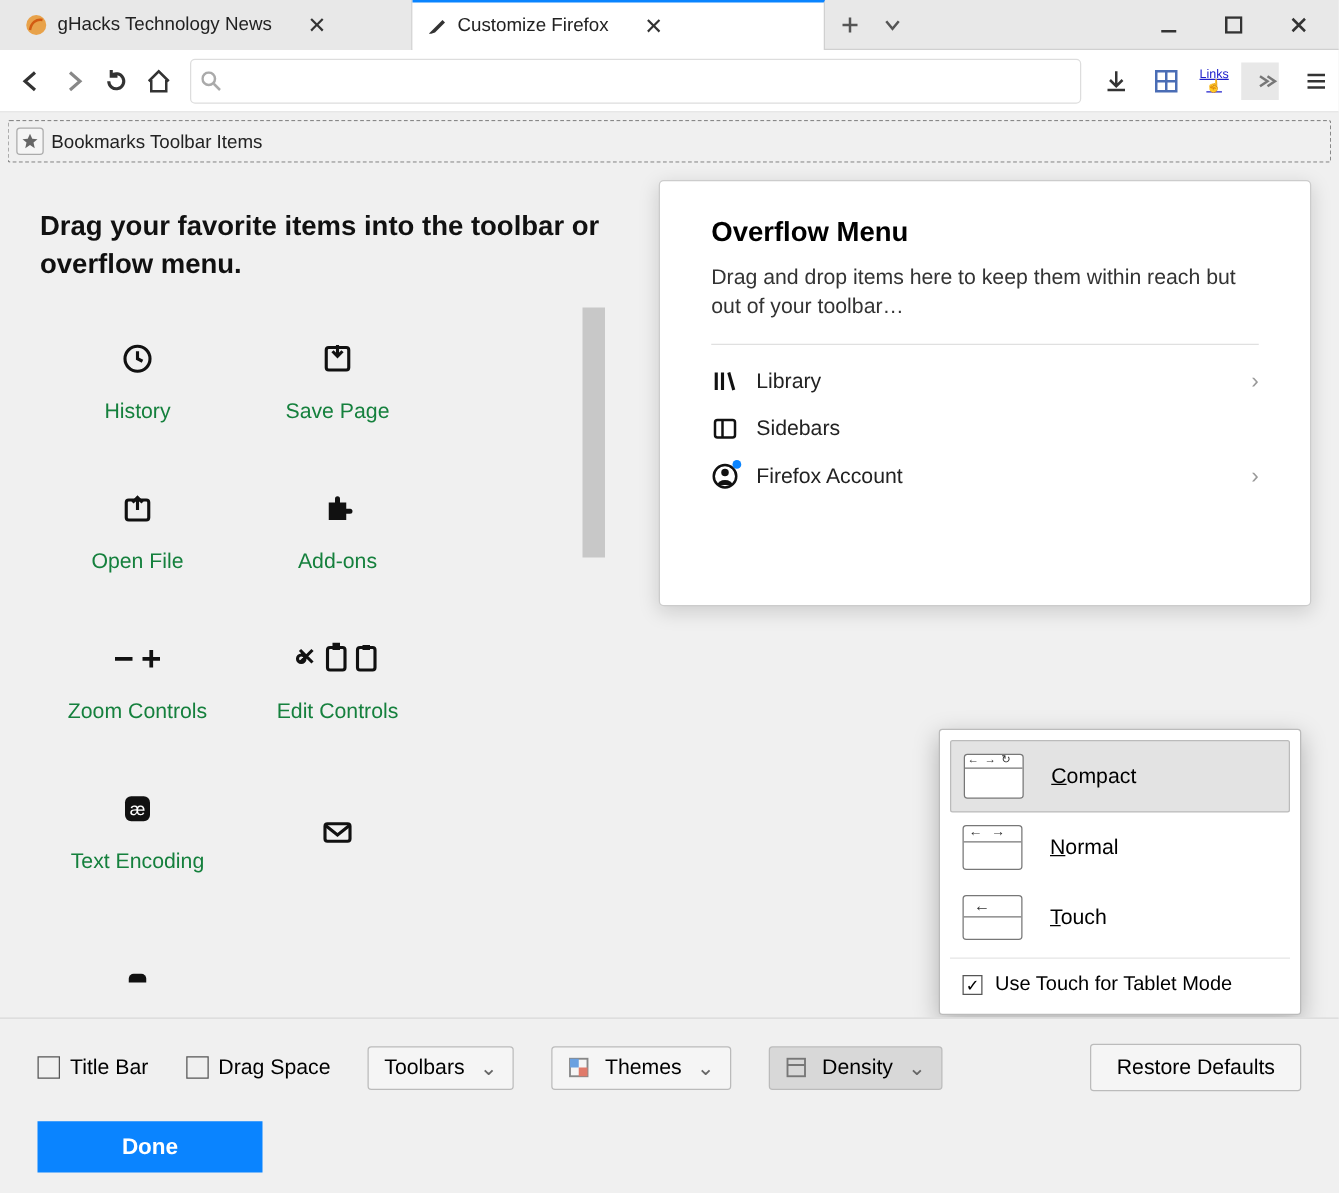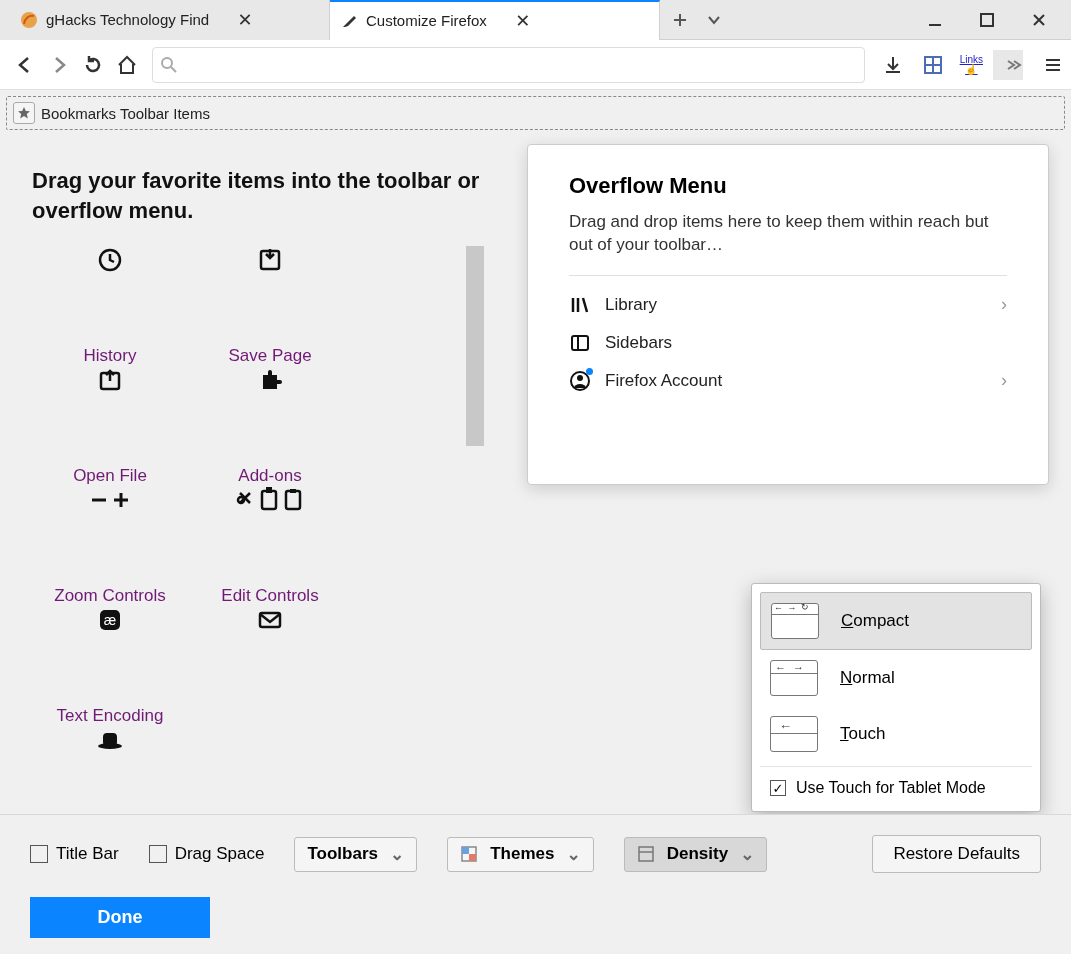--- a/index.html
+++ b/index.html
@@ -27,21 +27,21 @@
 
   
   .bookmarks-bar { margin:6px 6px; border:1px dashed #888; border-radius:2px; height:34px; display:flex; align-items:center; padding:0 6px; gap:6px; font-size:15px; color:#222;}
   .bookmarks-bar .star { width:22px; height:22px; border:1px solid #aaa; border-radius:3px; display:flex; align-items:center; justify-content:center; background:#f5f5f5;}
 
   
   .main { position:relative; height:calc(954px - 40px - 50px - 46px - 140px); }
   .instruction { position:absolute; left:32px; top:30px; font-size:22px; font-weight:600; color:#111; max-width:450px; line-height:1.35;}
 
   .palette { position:absolute; left:30px; top:110px; width:440px; height:540px; display:flex; flex-wrap:wrap; gap:0; overflow:hidden;}
-  .palette-item { width:160px; height:120px; display:flex; flex-direction:column; align-items:center; justify-content:space-between; gap:18px; font-size:17px; color:#701a75;}
+  .palette-item { width:160px; height:120px; display:flex; flex-direction:column; align-items:center; justify-content:center; gap:18px; font-size:17px; color:#15803d;}
   .palette-item .ic { height:28px; display:flex; align-items:center; justify-content:center;}
 
   .scrollbar { position:absolute; left:466px; top:110px; width:18px; height:530px; background:transparent;}
   .scrollbar .track { position:absolute; top:0; left:0; width:18px; height:100%; }
   .scrollbar .thumb { position:absolute; top:0; left:0; width:18px; height:200px; background:#c8c8c8; }
 
   
   .overflow-panel { position:absolute; right:22px; top:8px; width:522px; background:#fff; border:1px solid #ccc; border-radius:4px; box-shadow:0 4px 16px rgba(0,0,0,0.15); padding:28px 41px; }
   .overflow-panel h2 { font-size:22px; font-weight:600; margin-bottom:12px;}
   .overflow-panel .desc { font-size:17px; color:#333; line-height:1.35; padding-bottom:18px; border-bottom:1px solid #e0e0e0;}
@@ -62,42 +62,42 @@
   .d-touch::after { content:"←"; position:absolute; top:0px; left:8px; font-size:13px; color:#333;}
   .density-check { display:flex; align-items:center; gap:10px; padding:12px 10px 6px 10px; font-size:16px; border-top:1px solid #e5e5e5; margin-top:4px;}
   .cb { width:16px; height:16px; border:1.5px solid #555; display:flex; align-items:center; justify-content:center; font-size:13px; line-height:1;}
   .underline-first::first-letter { text-decoration: underline; }
 
   
   .footer { position:absolute; bottom:0; left:0; right:0; height:140px; background:#f0f0f0; border-top:1px solid #d8d8d8; padding:20px 30px;}
   .footer-row { display:flex; align-items:center; gap:30px;}
   .chk-wrap { display:flex; align-items:center; gap:8px; font-size:17px;}
   .chk-box { width:18px; height:18px; border:1.5px solid #555;}
-  .dd { display:flex; align-items:center; gap:12px; border:1px solid #bbb; border-radius:3px; background:#f5f5f5; padding:6px 12px; font-size:17px;font-weight:bold;}
+  .dd { display:flex; align-items:center; gap:12px; border:1px solid #bbb; border-radius:3px; background:#f5f5f5; padding:6px 12px; font-size:17px;}
   .dd.pressed { background:#d8d8d8;}
   .dd .caret { color:#666;}
   .restore { margin-left:auto; border:1px solid #bbb; border-radius:3px; background:#f5f5f5; padding:8px 20px; font-size:17px;}
   .done-btn { margin-top:24px; background:#0a84ff; color:#fff; border:none; font-size:18px; font-weight:600; padding:10px 0; width:180px; text-align:center;}
 
   
   svg { display:block; }
   .links-ic { font-size:10px; color:#2020cc; text-decoration:underline; display:flex; flex-direction:column; align-items:center; line-height:1;}
 </style>
 </head>
 <body>
 
 <div class="tabstrip">
   <div class="tab inactive">
     <span class="favicon">
       <svg width="18" height="18" viewBox="0 0 18 18">
           <circle cx="9" cy="9" r="8" fill="#e8a24a"></circle>
           <path d="M4 13 C5 7 9 4 14 5" stroke="#d25b12" stroke-width="2" fill="none"></path>
         </svg>
     </span>
-    <span>gHacks Technology Find</span>
+    <span>gHacks Technology News</span>
     <span class="close">✕</span>
   </div>
   <div class="tab active">
     <span class="favicon">
       <svg width="18" height="18" viewBox="0 0 18 18">
           <path d="M3 15 L6 12 L14 4 L16 6 L8 14 L5 15 Z" fill="#333"></path>
         </svg>
     </span>
     <span>Customize Firefox</span>
     <span class="close">✕</span>

